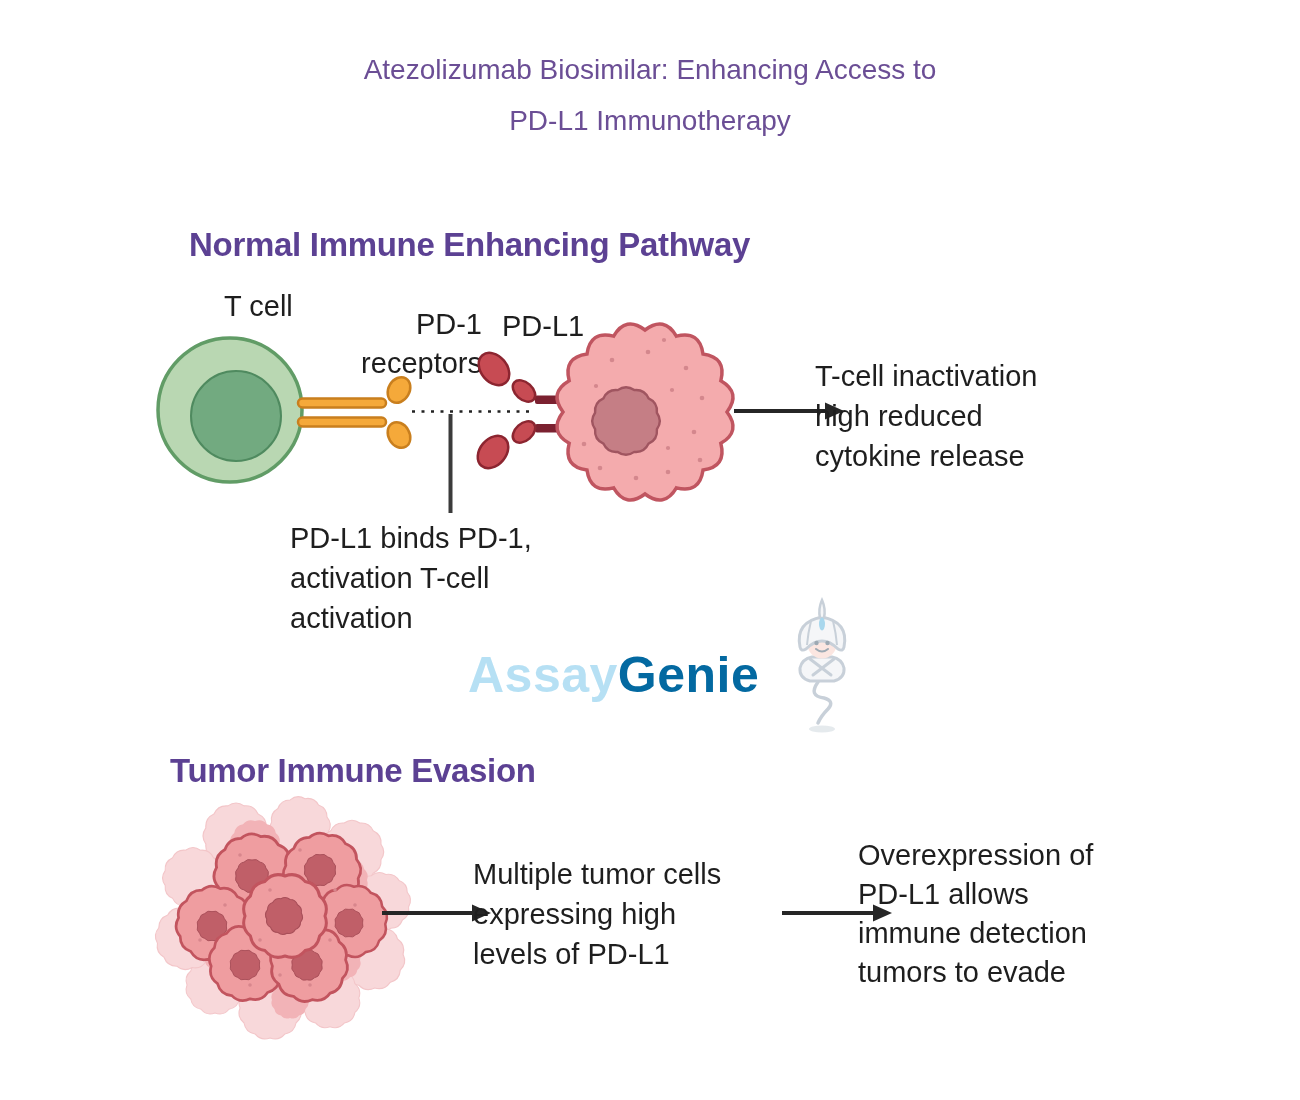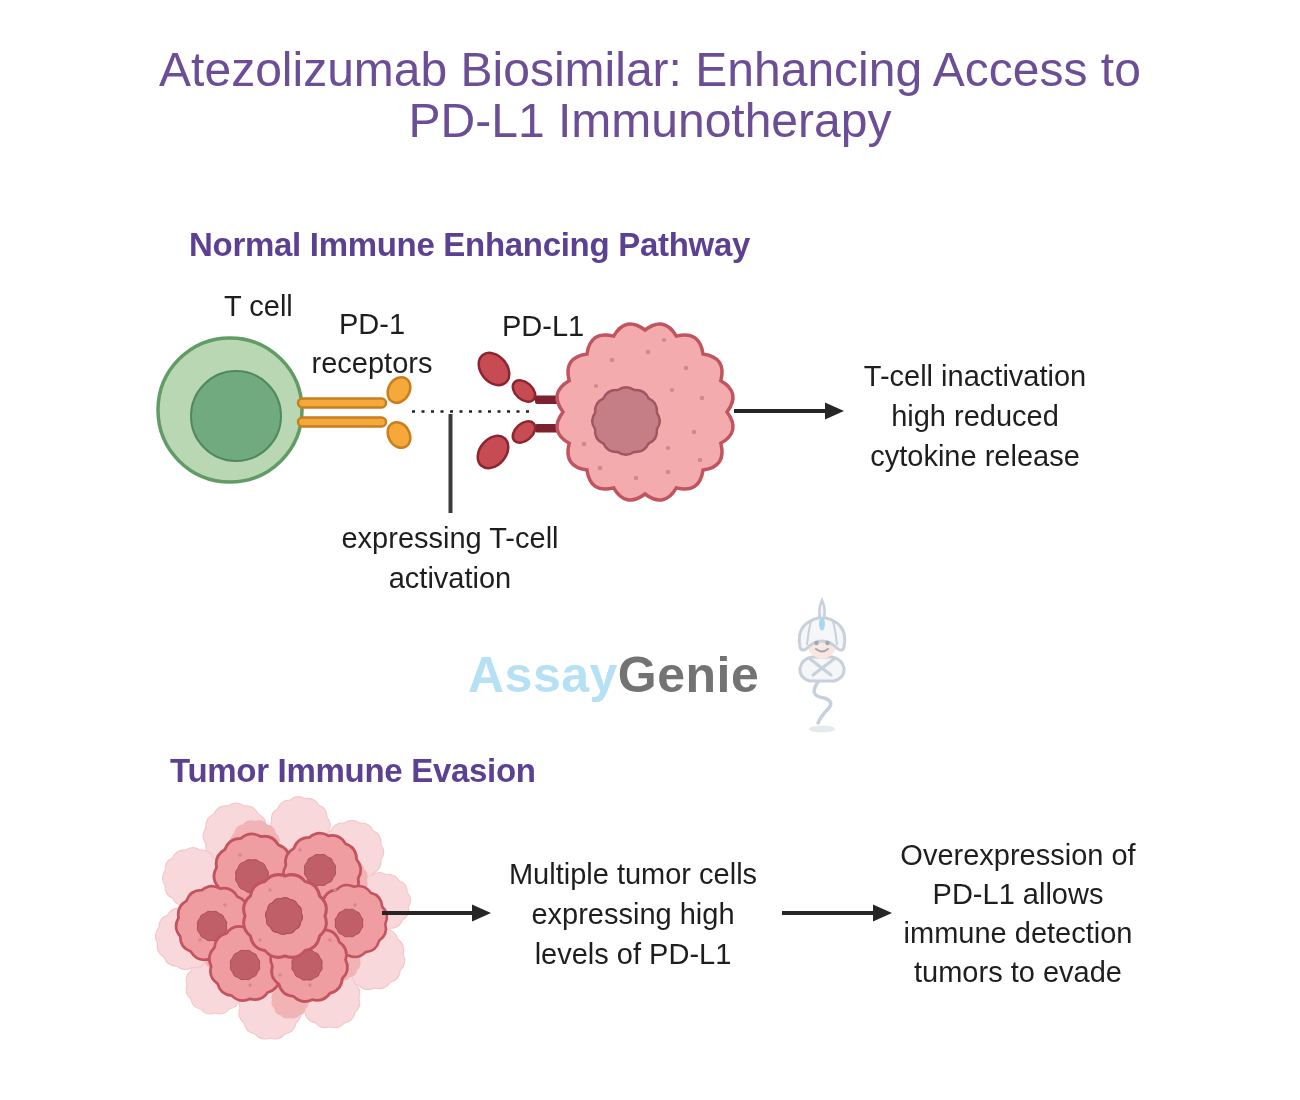--- a/index.html
+++ b/index.html
@@ -2,39 +2,39 @@
 <html><head>
 <meta charset="utf-8">
 <style>
   html,body { margin:0; padding:0; background:#ffffff; }
   .canvas {
     position:relative; width:1300px; height:1100px; background:#ffffff;
     font-family:"Liberation Sans","DejaVu Sans",sans-serif; overflow:hidden;
   }
   .title {
     position:absolute; left:0; top:44px; width:1300px; text-align:center;
-    font-size:48px; line-height:51px; color:#6b4e95; font-weight:400;
+    font-size:28px; line-height:51px; color:#6b4e95; font-weight:400;
   }
   .section-heading {
     position:absolute; font-size:33px; font-weight:bold; color:#5c4193;
     letter-spacing:-0.3px; white-space:nowrap;
   }
   .lbl { position:absolute; font-size:29px; color:#1e1e1e; white-space:nowrap; }
-  .lbl-center { text-align:center; line-height:39px; }
+  .lbl-center { text-align:right; line-height:39px; }
   .note {
-    position:absolute; text-align:center; font-size:29px; line-height:40px;
+    position:absolute; text-align:left; font-size:29px; line-height:40px;
     color:#1e1e1e;
   }
   .note span { display:block; }
   .logo {
     position:absolute; left:468px; top:646px; font-size:50px; font-weight:bold;
     letter-spacing:0.5px; white-space:nowrap;
   }
   .logo-assay { color:#b6e0f4;margin-top:24px; }
-  .logo-genie { color:#737373; }
+  .logo-genie { color:#0369a1; }
   svg { position:absolute; overflow:visible; }
 </style>
 </head>
 <body>
 
 <div class="canvas">
 
   <div class="title">
     <div>Atezolizumab Biosimilar: Enhancing Access to</div>
     <div>PD-L1 Immunotherapy</div>
@@ -118,21 +118,22 @@
     </g>
   </svg>
 
   <div class="note" style="left:815px; top:356px; width:320px;">
     <span>T-cell inactivation</span>
     <span>high reduced</span>
     <span>cytokine release</span>
   </div>
 
   <div class="note" style="left:290px; top:518px; width:320px;">
-    <span>expressing T-cell</span>
+    <span>PD-L1 binds PD-1,</span>
+    <span>activation T-cell</span>
     <span>activation</span>
   </div>
 
   <div class="logo">
     <span class="logo-assay">Assay</span><span class="logo-genie">Genie</span>
   </div>
 
   <svg style="left:772px; top:596px;" width="100" height="140" viewBox="0 0 100 140" opacity="0.9">
     <ellipse cx="50" cy="133" rx="13" ry="3.5" fill="#e3e8ec"></ellipse>
     <path d="M46,86 Q36,100 52,102 Q63,105 56,113 Q49,120 46,127" fill="none" stroke="#c3ccd5" stroke-width="3.5" stroke-linecap="round"></path>

